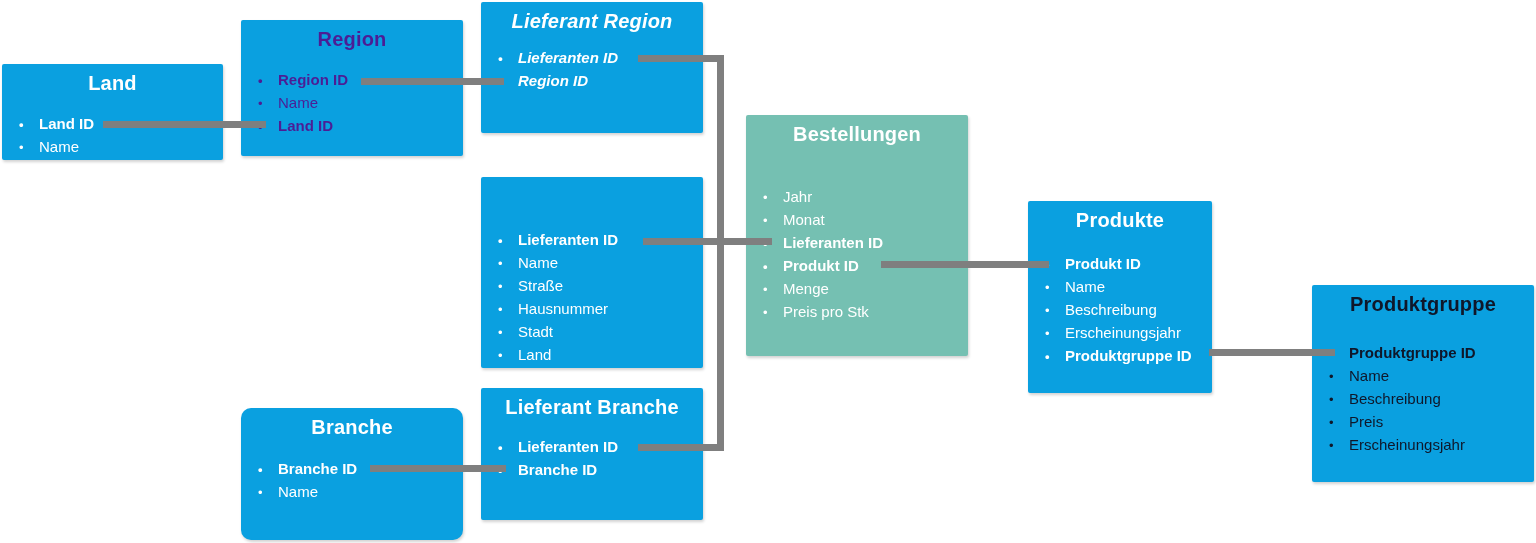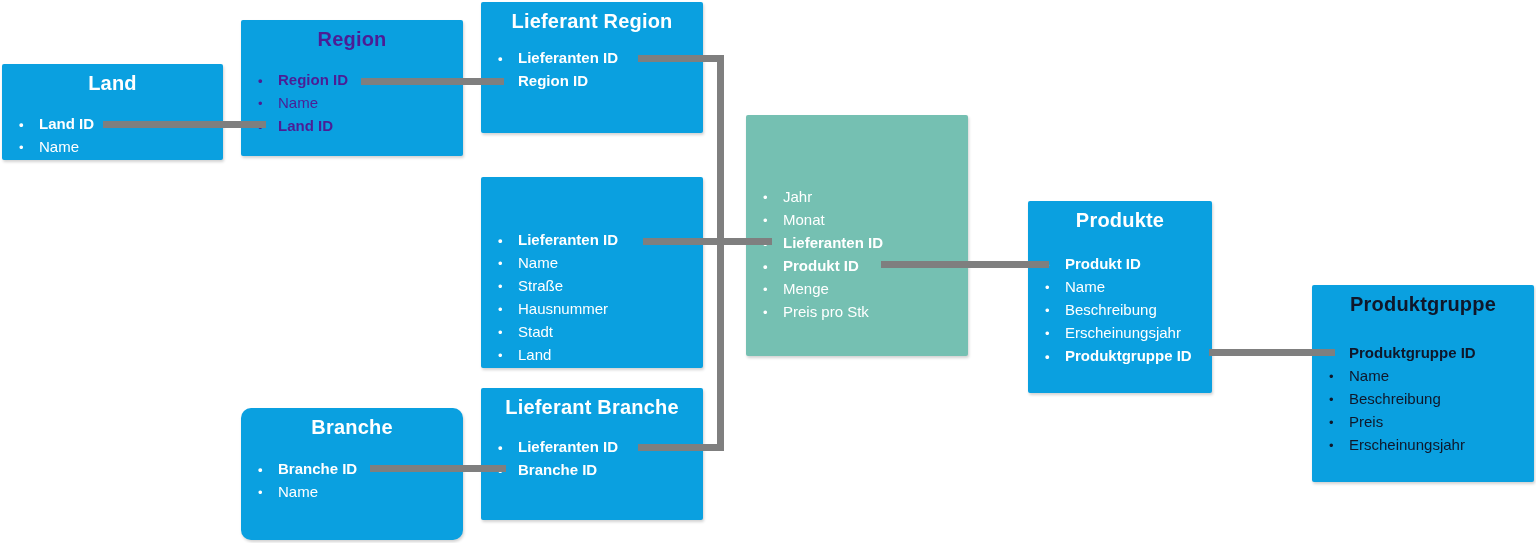--- a/index.html
+++ b/index.html
@@ -81,21 +81,21 @@
           <li class="field">
             <span class="bullet">•</span>
             <span class="label">Name</span>
           </li>
           <li class="field key">
             <span class="bullet">•</span>
             <span class="label">Land ID</span>
           </li>
         </ul>
       </div>
-      <div class="entity dim" style="left: 481px; top: 2px; width: 222px; height: 131px; color: rgb(255, 255, 255);">
+      <div class="entity dim" style="left: 481px; top: 2px; width: 222px; height: 131px; color: rgb(255, 255, 255); font-style: italic;">
         <div class="entity-title">Lieferant Region</div>
         <ul class="fields" style="top: 45px;">
           <li class="field key">
             <span class="bullet">•</span>
             <span class="label">Lieferanten ID</span>
           </li>
           <li class="field key">
             <span class="bullet">•</span>
             <span class="label">Region ID</span>
           </li>
@@ -149,20 +149,21 @@
             <span class="bullet">•</span>
             <span class="label">Branche ID</span>
           </li>
           <li class="field">
             <span class="bullet">•</span>
             <span class="label">Name</span>
           </li>
         </ul>
       </div>
       <div class="entity fact" style="left: 746px; top: 115px; width: 222px; height: 241px; color: rgb(255, 255, 255);">
+        <div class="entity-title">Bestellungen</div>
         <ul class="fields" style="top: 71px;">
           <li class="field">
             <span class="bullet">•</span>
             <span class="label">Jahr</span>
           </li>
           <li class="field">
             <span class="bullet">•</span>
             <span class="label">Monat</span>
           </li>
           <li class="field key">

